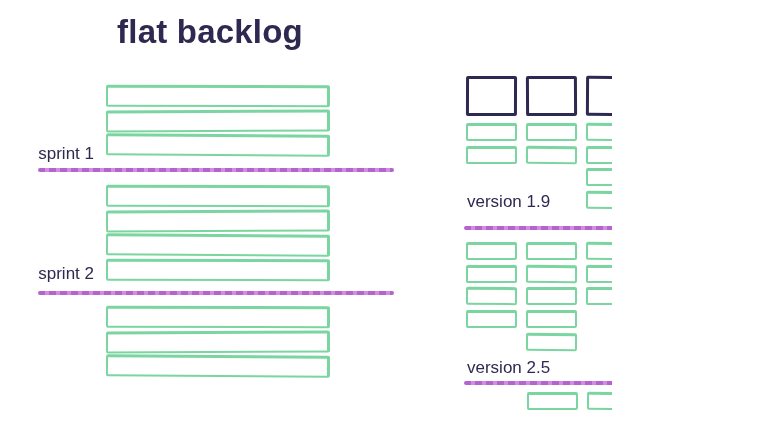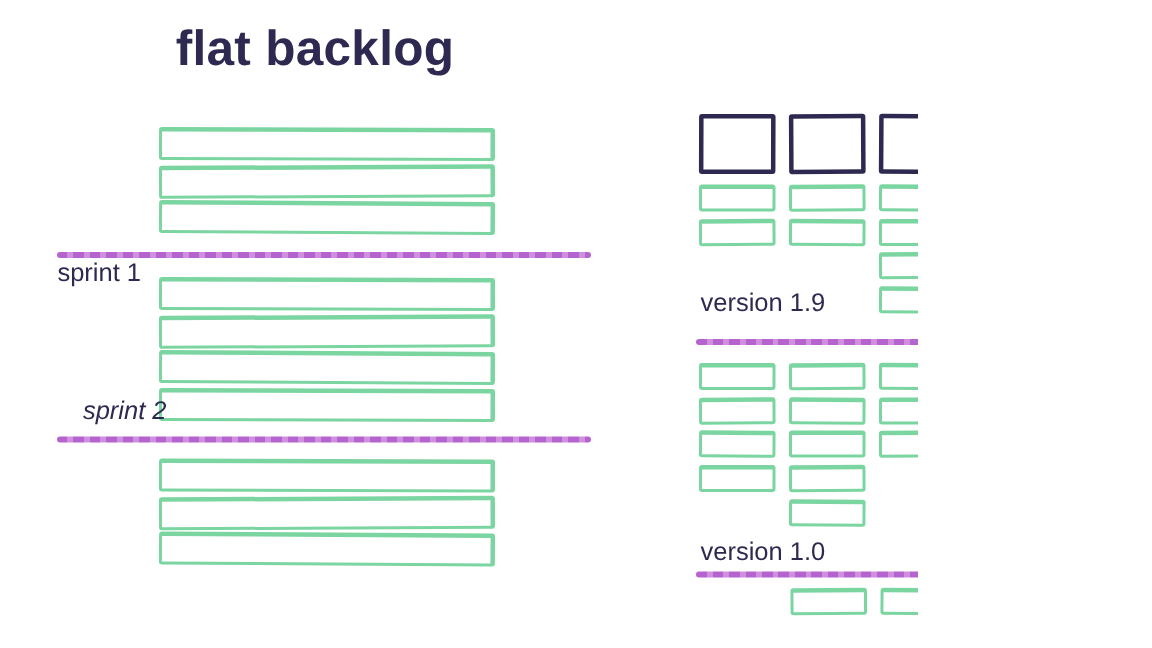--- a/index.html
+++ b/index.html
@@ -43,27 +43,27 @@
 </style>
 </head>
 <body>
 
 <div class="canvas" id="canvas">
   <div class="title" id="t-flat">flat backlog</div>
   <div id="flat-panel">
       <div class="h-bar r0" style="left: 106px; top: 85px;"></div>
       <div class="h-bar r1" style="left: 106px; top: 110px;"></div>
       <div class="h-bar r2" style="left: 106px; top: 134px;"></div>
-      <div class="lbl lbl-right" style="left: 20px; top: 145px; margin-top: 28px;">sprint 1</div>
+      <div class="lbl lbl-right" style="left: 20px; top: 145px;">sprint 1</div>
       <div class="p-line" style="left: 38px; top: 168px; width: 356px;"></div>
       <div class="h-bar r0" style="left: 106px; top: 185px;"></div>
       <div class="h-bar r1" style="left: 106px; top: 210px;"></div>
       <div class="h-bar r2" style="left: 106px; top: 234px;"></div>
       <div class="h-bar r0" style="left: 106px; top: 259px;"></div>
-      <div class="lbl lbl-right" style="left: 37px; top: 265px; font-style: italic;">sprint 2</div>
+      <div class="lbl lbl-right" style="left: 20px; top: 265px;">sprint 2</div>
       <div class="p-line" style="left: 38px; top: 291px; width: 356px;"></div>
       <div class="h-bar r0" style="left: 106px; top: 306px;"></div>
       <div class="h-bar r1" style="left: 106px; top: 331px;"></div>
       <div class="h-bar r2" style="left: 106px; top: 355px;"></div>
     </div>
   <div id="story-panel">
       <div class="epic r0" style="left: 466px; top: 76px;"></div>
       <div class="epic r1" style="left: 526px; top: 76px;"></div>
       <div class="epic r2" style="left: 586px; top: 76px;"></div>
       <div class="epic r0" style="left: 646px; top: 76px;"></div>
@@ -90,18 +90,18 @@
       <div class="card r1" style="left: 526px; top: 310px;"></div>
       <div class="card r2" style="left: 526px; top: 333px;"></div>
       <div class="card r2" style="left: 586px; top: 242px;"></div>
       <div class="card r0" style="left: 586px; top: 265px;"></div>
       <div class="card r1" style="left: 586px; top: 287px;"></div>
       <div class="card r0" style="left: 646px; top: 242px;"></div>
       <div class="card r1" style="left: 646px; top: 265px;"></div>
       <div class="card r2" style="left: 646px; top: 287px;"></div>
       <div class="card r0" style="left: 646px; top: 310px;"></div>
       <div class="card r1" style="left: 646px; top: 333px;"></div>
-      <div class="lbl" style="left: 467px; top: 359px;">version 1.0</div>
+      <div class="lbl" style="left: 467px; top: 359px;">version 2.5</div>
       <div class="p-line" style="left: 464px; top: 381px; width: 236px;"></div>
       <div class="card r1" style="left: 527px; top: 392px;"></div>
       <div class="card r2" style="left: 587px; top: 392px;"></div>
     </div>
 </div>
 
 </body></html>

